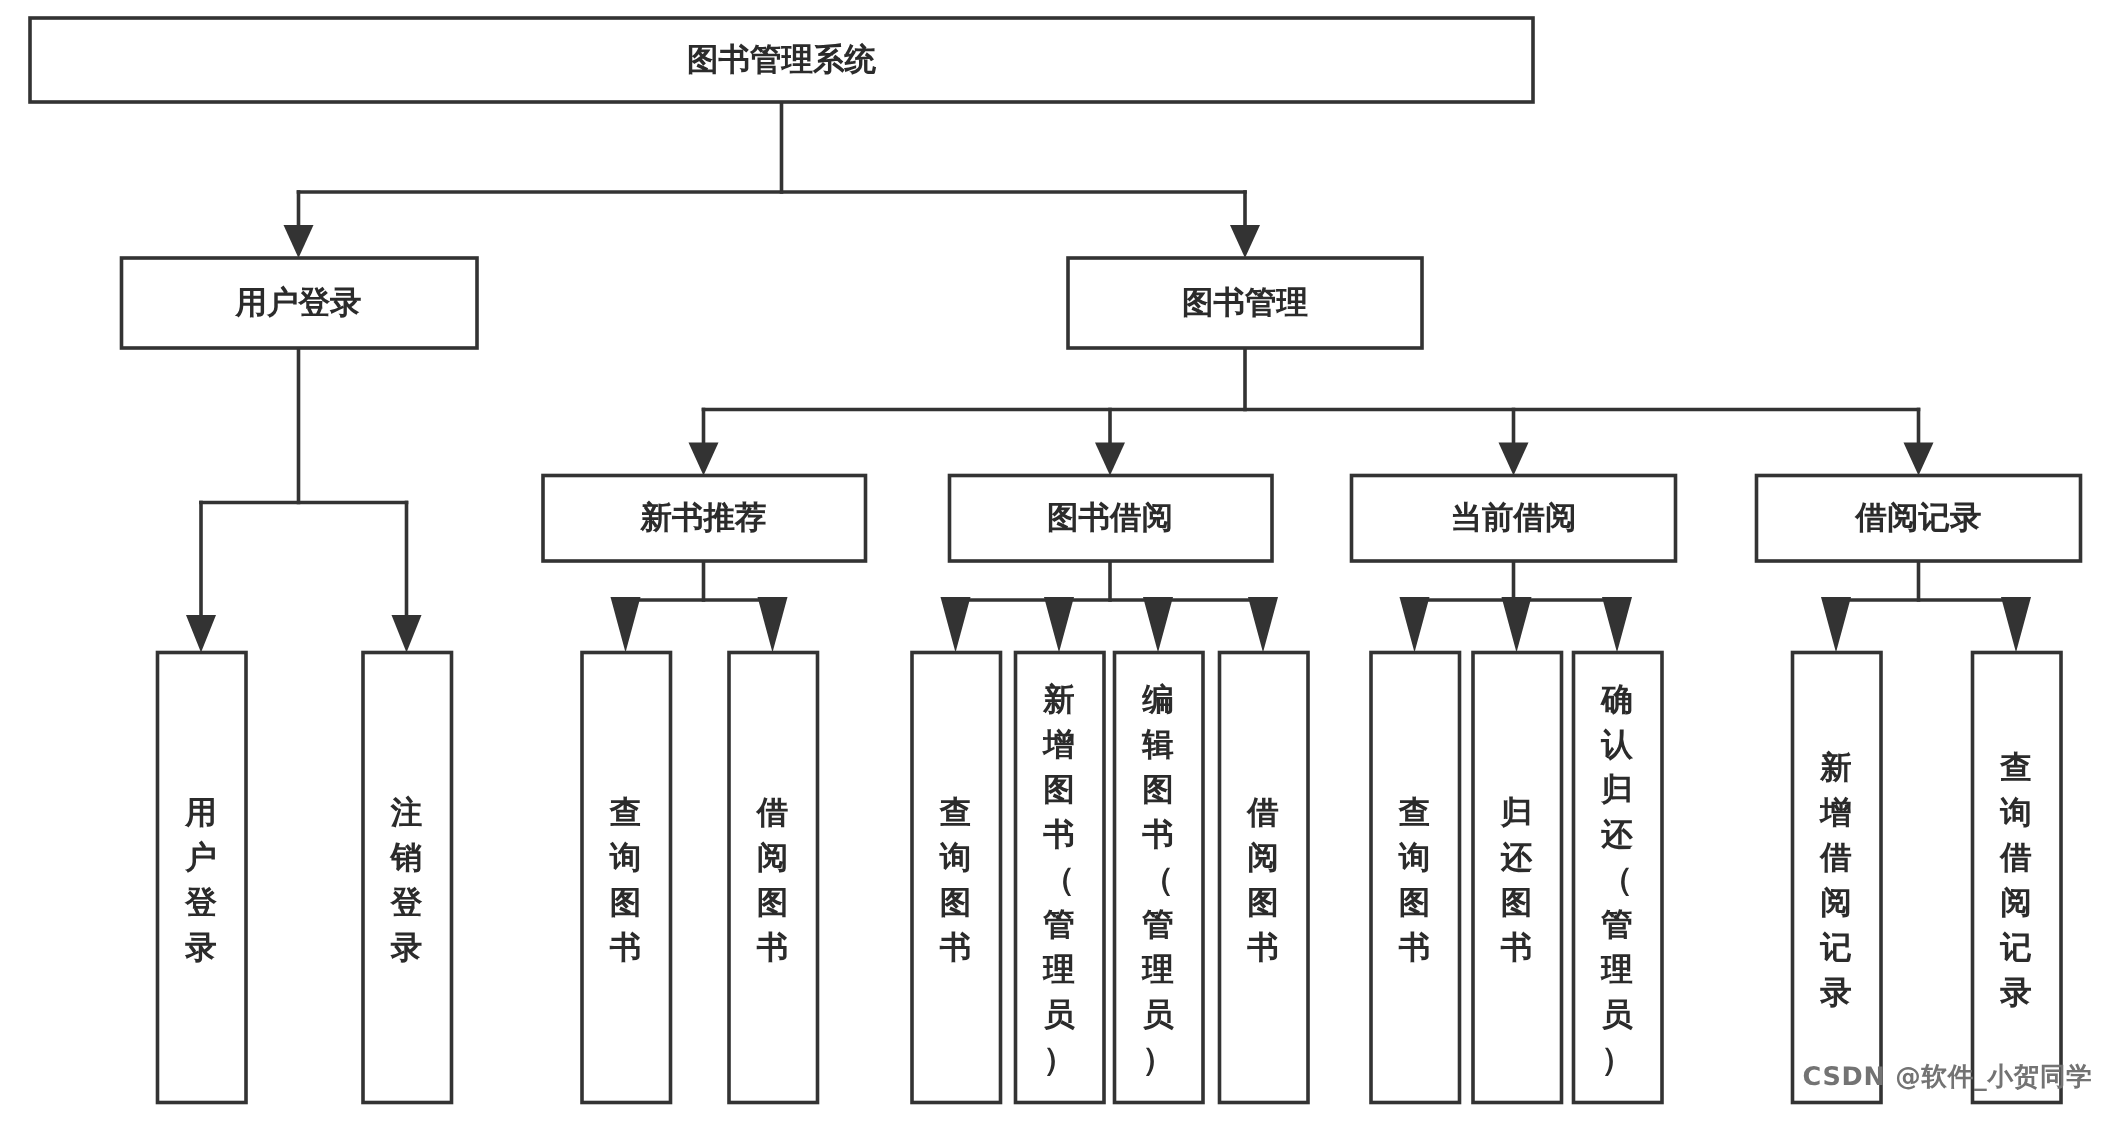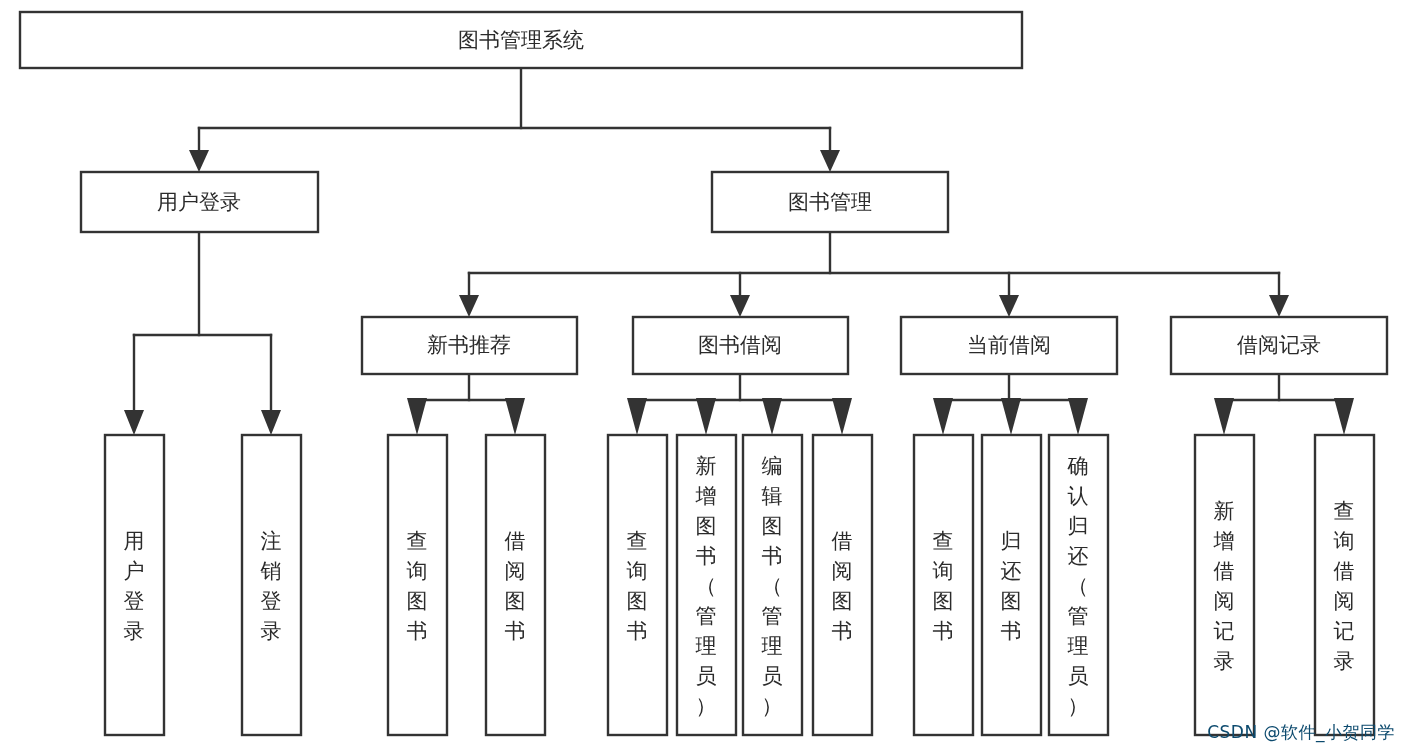--- a/index.html
+++ b/index.html
@@ -11,20 +11,21 @@
     width: 1405px;
     height: 747px;
     font-family: "DejaVu Sans", "Liberation Sans", sans-serif;
     overflow: hidden;
     position: relative;
   }
   #diagram-root {
     position: relative;
     width: 1405px;
     height: 747px;
+    font-weight: bold;
   }
   svg.diagram {
     position: absolute;
     left: 0;
     top: 0;
     width: 1405px;
     height: 747px;
     display: block;
   }
   .node-box {
@@ -51,24 +52,24 @@
   }
   .node-label-vertical {
     fill: #2b2b2b;
     font-family: "DejaVu Sans", "Liberation Sans", sans-serif;
     font-size: 21px;
     text-anchor: middle;
   }
   .watermark {
     position: absolute;
     right: 10px;
-    bottom: 3px;
+    bottom: 18px;
     font-family: "DejaVu Sans", "Liberation Sans", sans-serif;
     font-size: 17px;
-    color: #0c4a6e;
+    color: #737373;
     white-space: nowrap;
     letter-spacing: 0.5px;
   }
 </style>
 </head>
 <body>
 
 <div id="diagram-root">
 
   <svg class="diagram" viewBox="0 0 1405 747" xmlns="http://www.w3.org/2000/svg">

